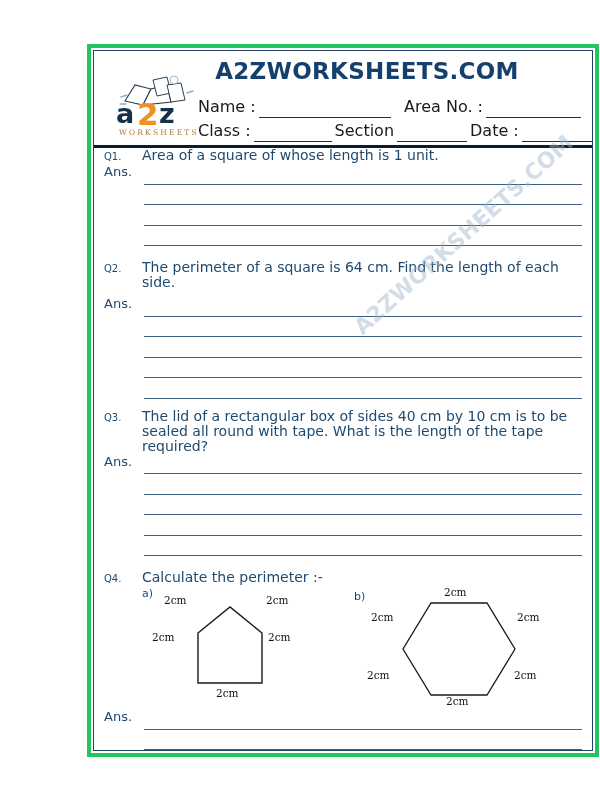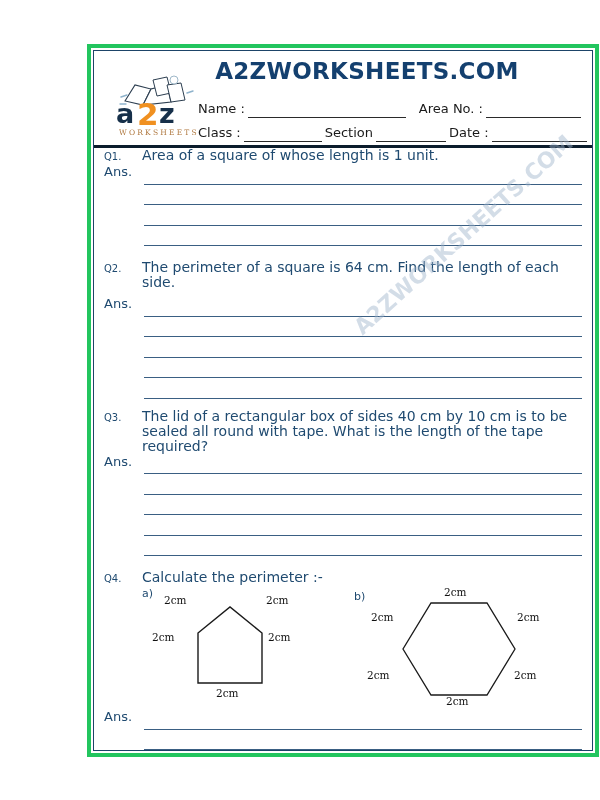--- a/index.html
+++ b/index.html
@@ -70,21 +70,21 @@
   .fields {
     position: absolute;
     left: 104px;
     right: 8px;
     top: 43px;
   }
   .field-row {
     display: flex;
     align-items: flex-end;
     height: 24px;
-    font-size: 13px;
+    font-size: 16px;
     color: #1a1a1a;
     font-family: "DejaVu Sans", sans-serif;
   }
   .fld-label {
     white-space: nowrap;
     padding-bottom: 2px;
   }
   .fld-line {
     border-bottom: 1px solid #2a2a2a;
     height: 13px;

